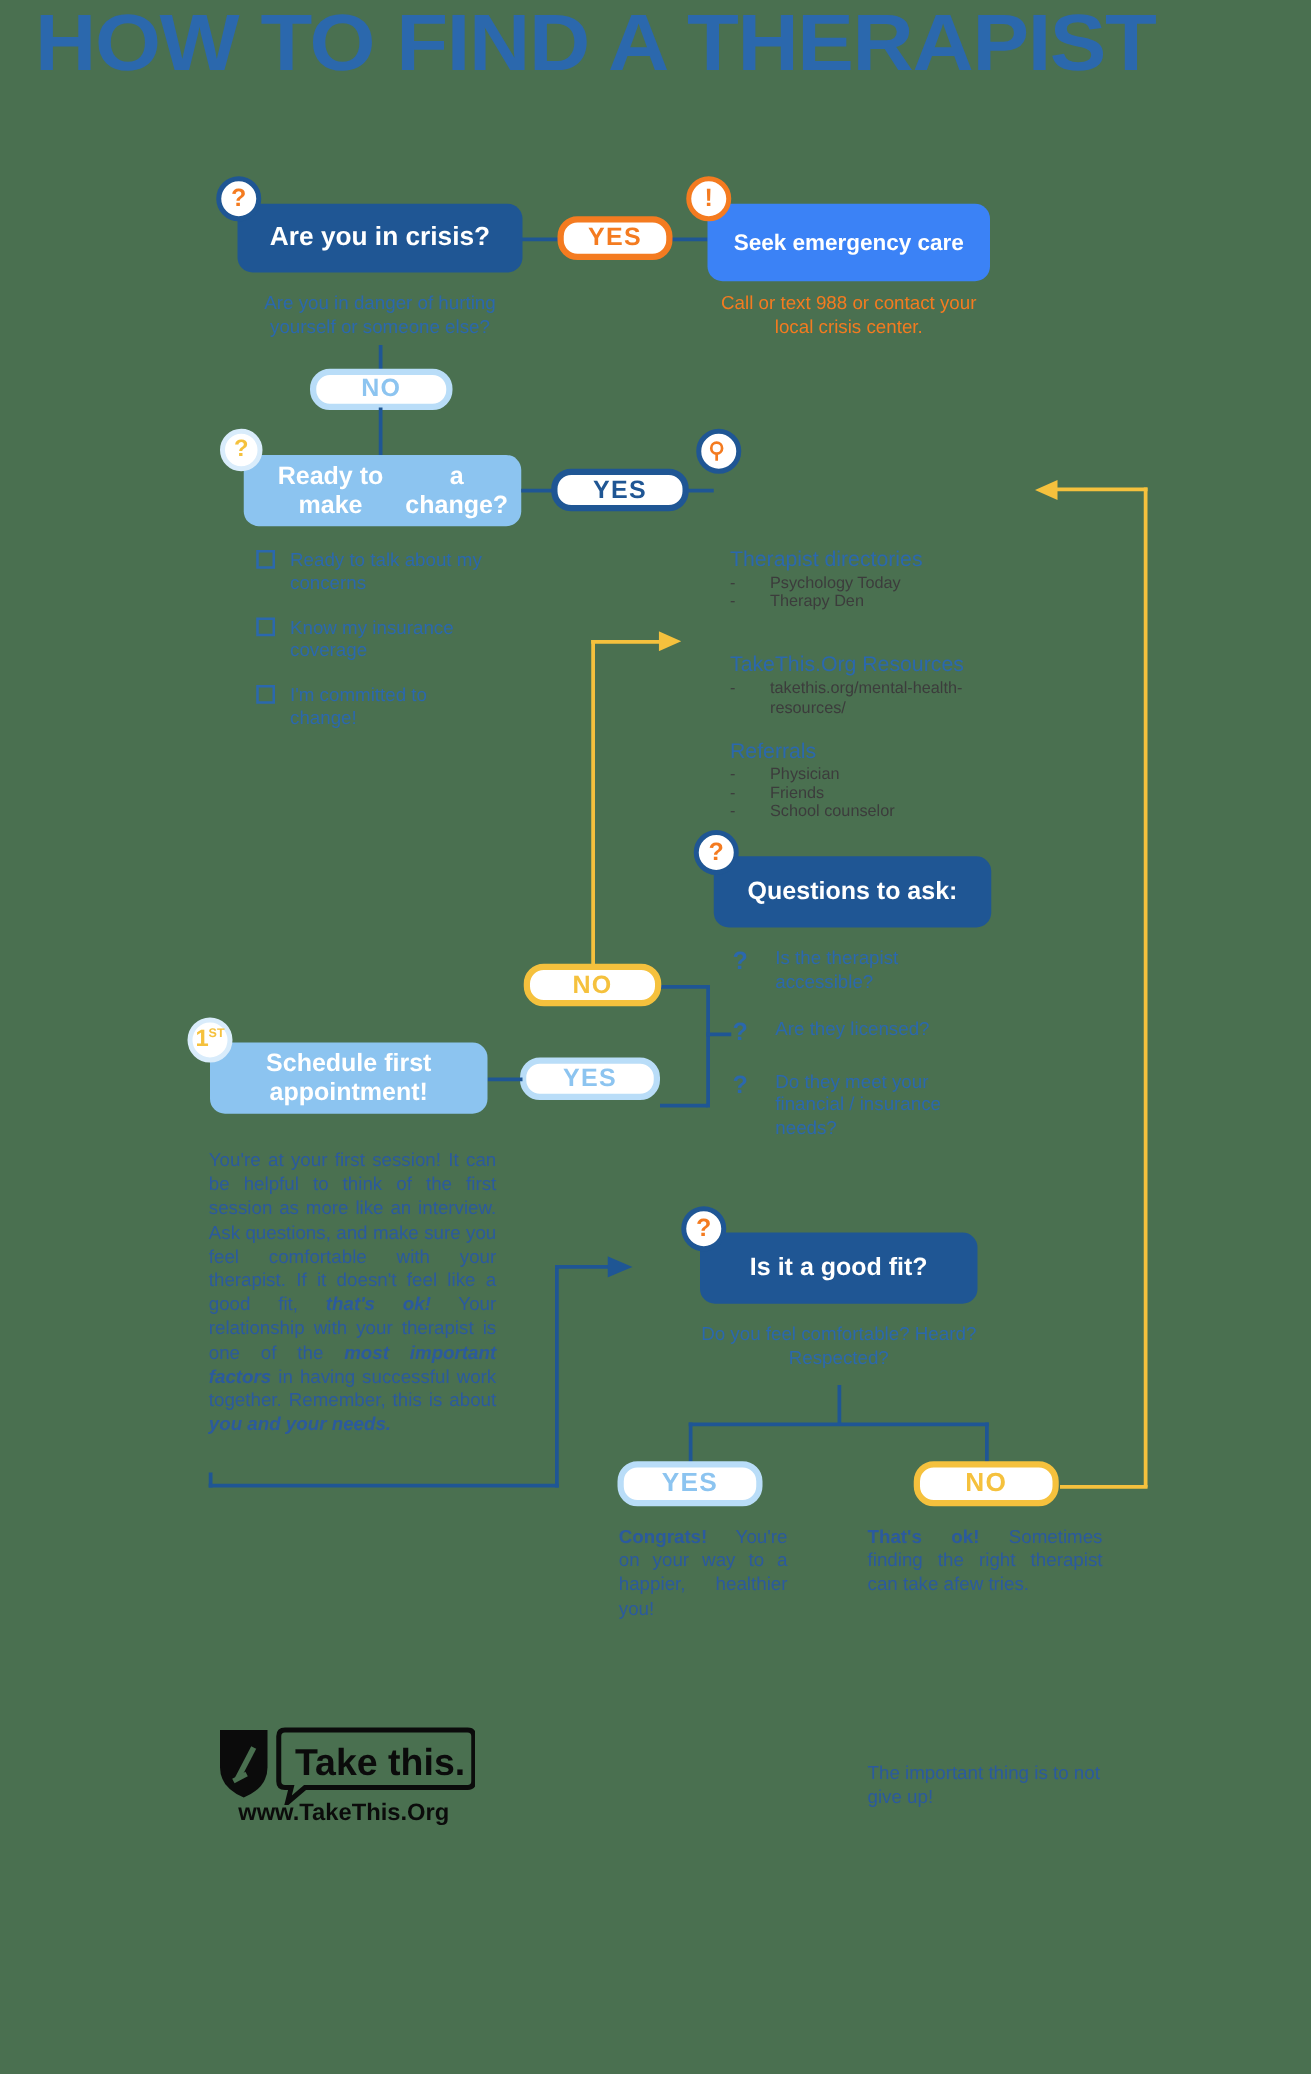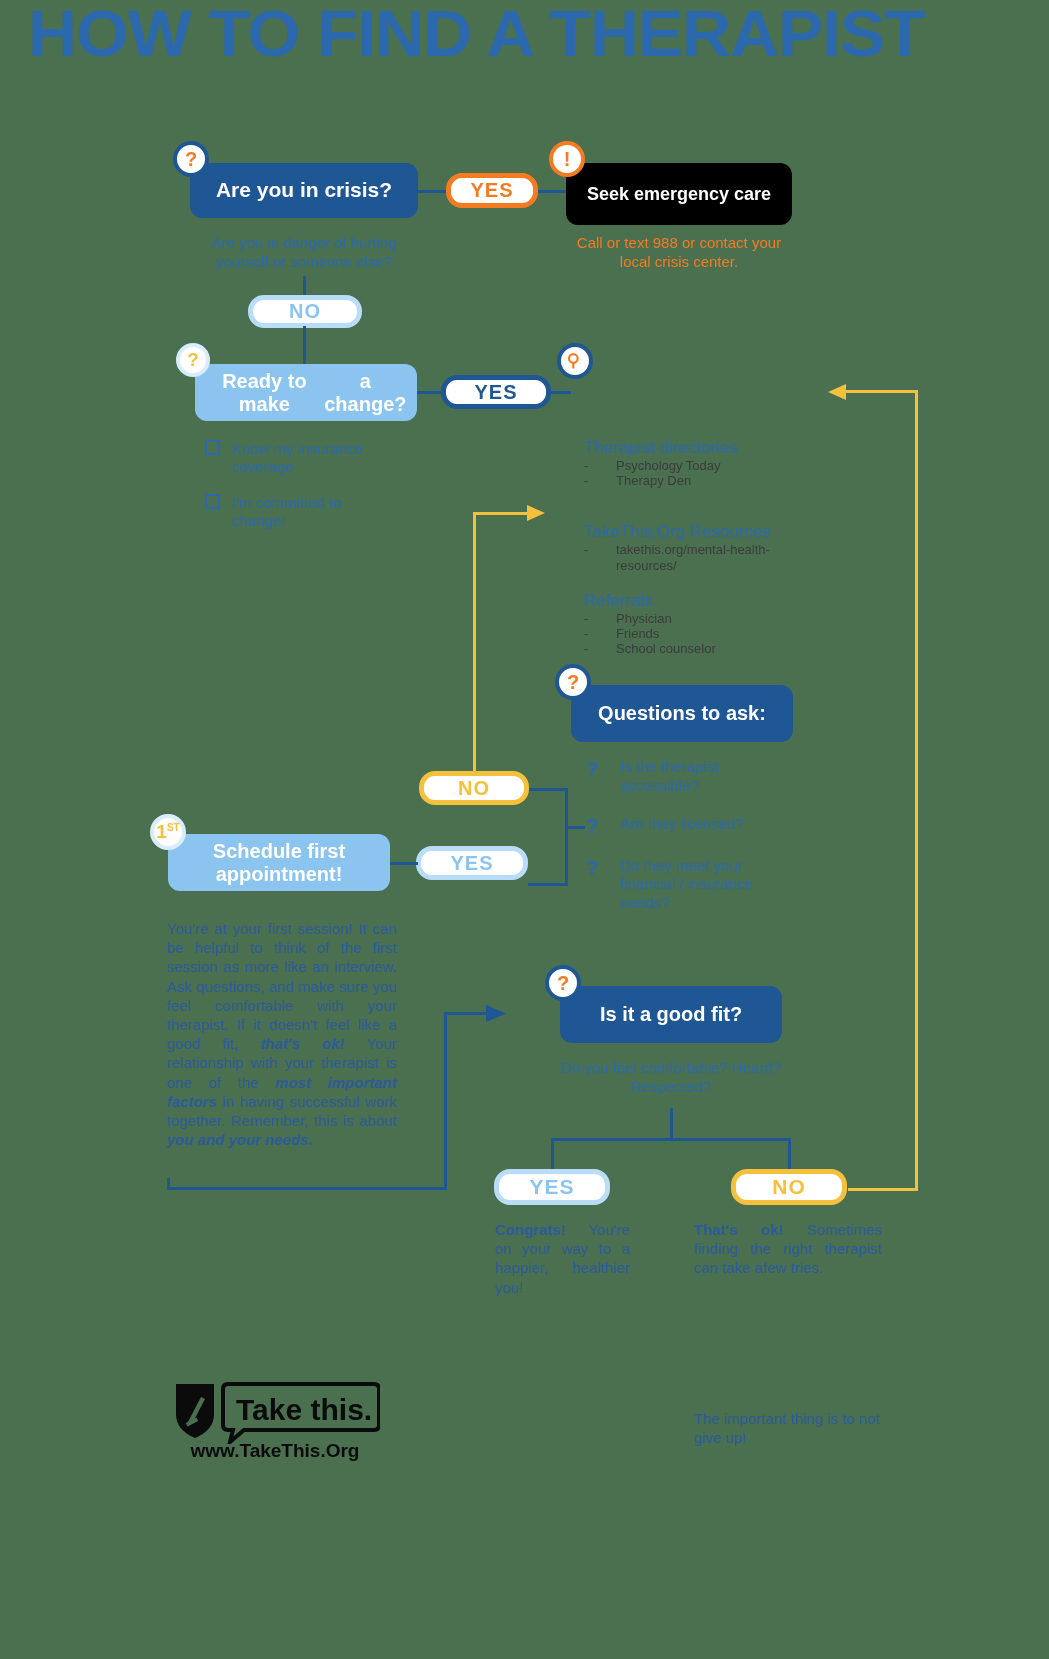--- a/index.html
+++ b/index.html
@@ -25,21 +25,21 @@
   
   .node{
     border-radius:12px;
     color:#ffffff;font-weight:bold;
     display:flex;align-items:center;justify-content:center;
     text-align:center;line-height:1.15;
     padding:6px 10px;box-sizing:border-box;
   }
   .node.dark{background:#1f5694;}
   .node.light{background:#8cc4f0;}
-  .node.orange{background:#000000;}
+  .node.orange{background:#3b82f6;}
 
   
   .badge{
     position:absolute;border-radius:50%;
     background:#ffffff;
     display:flex;align-items:center;justify-content:center;
     font-weight:bold;box-sizing:border-box;
     z-index:5;
   }
   .badge.b-dark{border:4px solid #1f5694;color:#f47b20;}
@@ -147,20 +147,24 @@
   <div class="ln abs" style="left:549px;top:391px;width:22px;height:3px;"></div>
 
   <div class="badge b-dark" style="left:557px;top:343px;width:36px;height:36px;">
     <svg width="20" height="20" viewBox="0 0 24 24" aria-hidden="true">
       <circle cx="10" cy="9" r="5.2" fill="none" stroke="#f47b20" stroke-width="2.6"></circle>
       <line x1="10" y1="14" x2="10" y2="21" stroke="#f47b20" stroke-width="2.6"></line>
     </svg>
   </div>
 
   <div class="abs" style="left:205px;top:440px;width:210px;">
+    <div style="display:flex;gap:12px;align-items:flex-start;margin-bottom:18px;">
+      <span class="chk"></span>
+      <span class="chklabel" style="width:160px;display:inline-block;">Ready to talk about my concerns</span>
+    </div>
     <div style="display:flex;gap:12px;align-items:flex-start;margin-bottom:18px;">
       <span class="chk"></span>
       <span class="chklabel" style="width:160px;display:inline-block;">Know my insurance coverage</span>
     </div>
     <div style="display:flex;gap:12px;align-items:flex-start;">
       <span class="chk"></span>
       <span class="chklabel" style="width:160px;display:inline-block;">I'm committed to change!</span>
     </div>
   </div>
 

